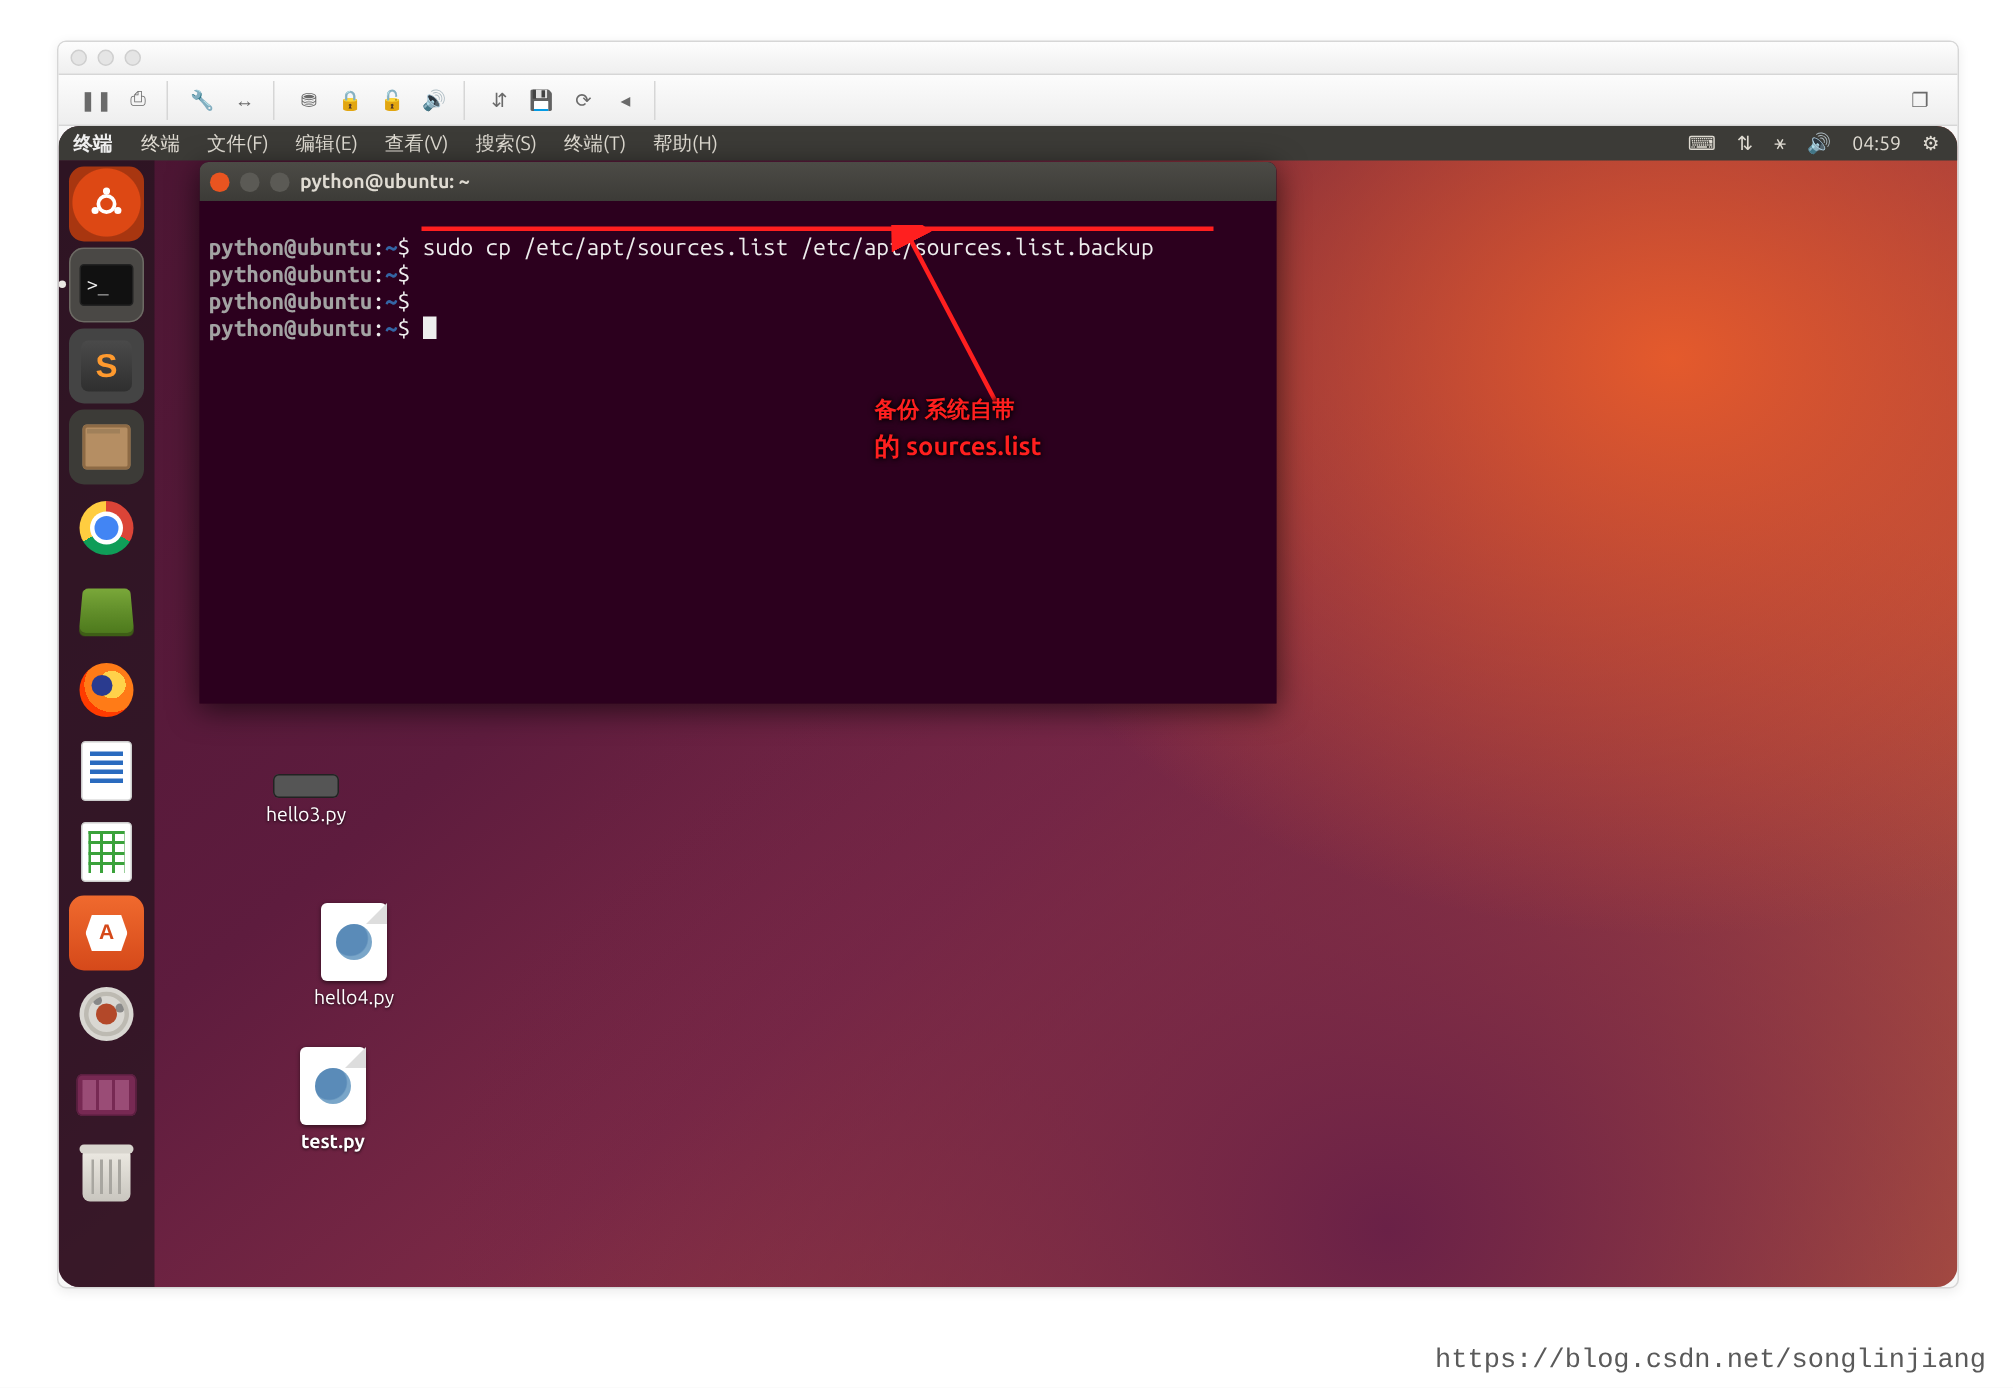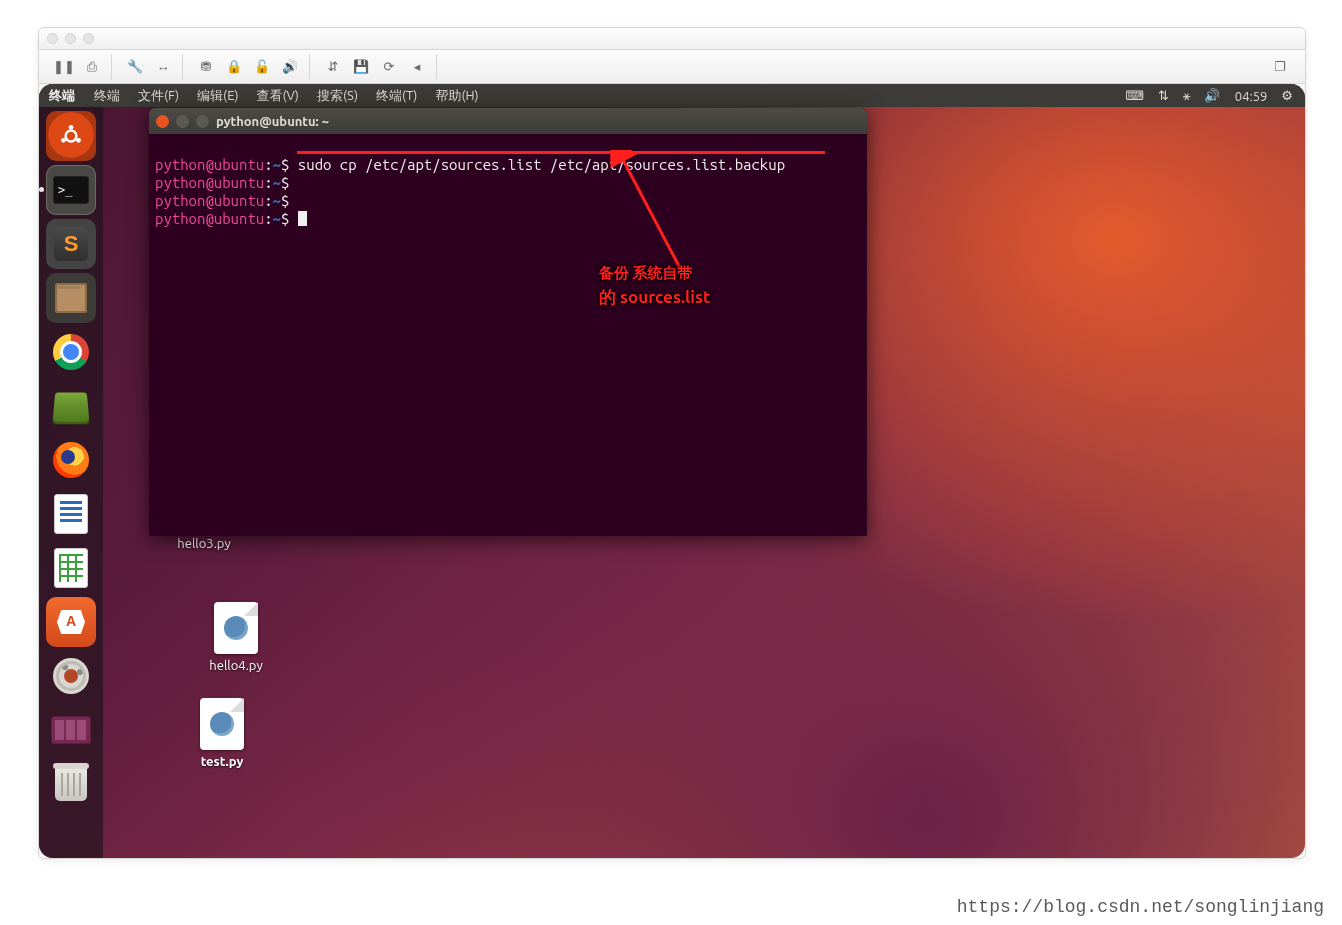--- a/index.html
+++ b/index.html
@@ -136,22 +136,22 @@
   .desk-icon { position:absolute; width:90px; text-align:center; color:#fff; font-size:13px; text-shadow:0 1px 2px rgba(0,0,0,.8);}
   .desk-icon .fi { width:44px; height:52px; margin:0 auto 4px; background:#fff; border-radius:4px; position:relative; box-shadow:0 1px 3px rgba(0,0,0,.5);}
   .desk-icon .fi::before{content:"";position:absolute;right:0;top:0;width:14px;height:14px;background:linear-gradient(135deg,transparent 48%, #ddd 52%);}
   .desk-icon .fi::after{content:"";position:absolute;left:10px;top:14px;width:24px;height:24px;border-radius:50%;background:radial-gradient(circle at 40% 40%, #5a8bb8 0 55%, #7aa6c9 60% 100%);}
   .desk-icon.partial .fi{background:#555;box-shadow:0 0 0 1px #222 inset;}
   .desk-icon.partial .fi::before,.desk-icon.partial .fi::after{display:none;}
 
   
   .term-window {
     position:absolute;
-    left: 110px; top: 24px;
-    width: 718px; height: 428px;
+    left: 94px; top: 24px;
+    width: 718px; height: 361px;
     background:#2c001e;
     border-radius: 6px 6px 0 0;
     box-shadow: 0 4px 20px rgba(0,0,0,.6);
     overflow:hidden;
   }
   .term-titlebar{
     height:26px;
     background:linear-gradient(#4c4b46,#3c3b37);
     display:flex;align-items:center;
     padding:0 7px;
@@ -165,21 +165,21 @@
   .term-body{
     position:absolute; left:0; right:0; top:26px; bottom:0;
     background:#2c001e;
     padding:4px 6px;
     font-family: "Ubuntu Mono","DejaVu Sans Mono",monospace;
     font-size:15px;
     line-height:18px;
     color:#eeeeee;
     white-space:pre;
   }
-  .pr-user{color:#ec4899;font-weight:normal;}
+  .pr-user{color:#a3a3a3;font-weight:bold;}
   .pr-sep{color:#eeeeee;}
   .pr-path{color:#3465a4;font-weight:bold;}
   .cursor{display:inline-block;width:9px;height:15px;background:#eeeeee;vertical-align:-2px;}
   .underline-red{position:absolute;height:3px;background:#ff1f1f;}
 
   
   .arrow-svg{position:absolute;pointer-events:none;}
   .anno-text{position:absolute;color:#ff1f1f;font-weight:bold;text-shadow:0 0 3px #000,0 0 5px #000;white-space:nowrap;}
 
   

